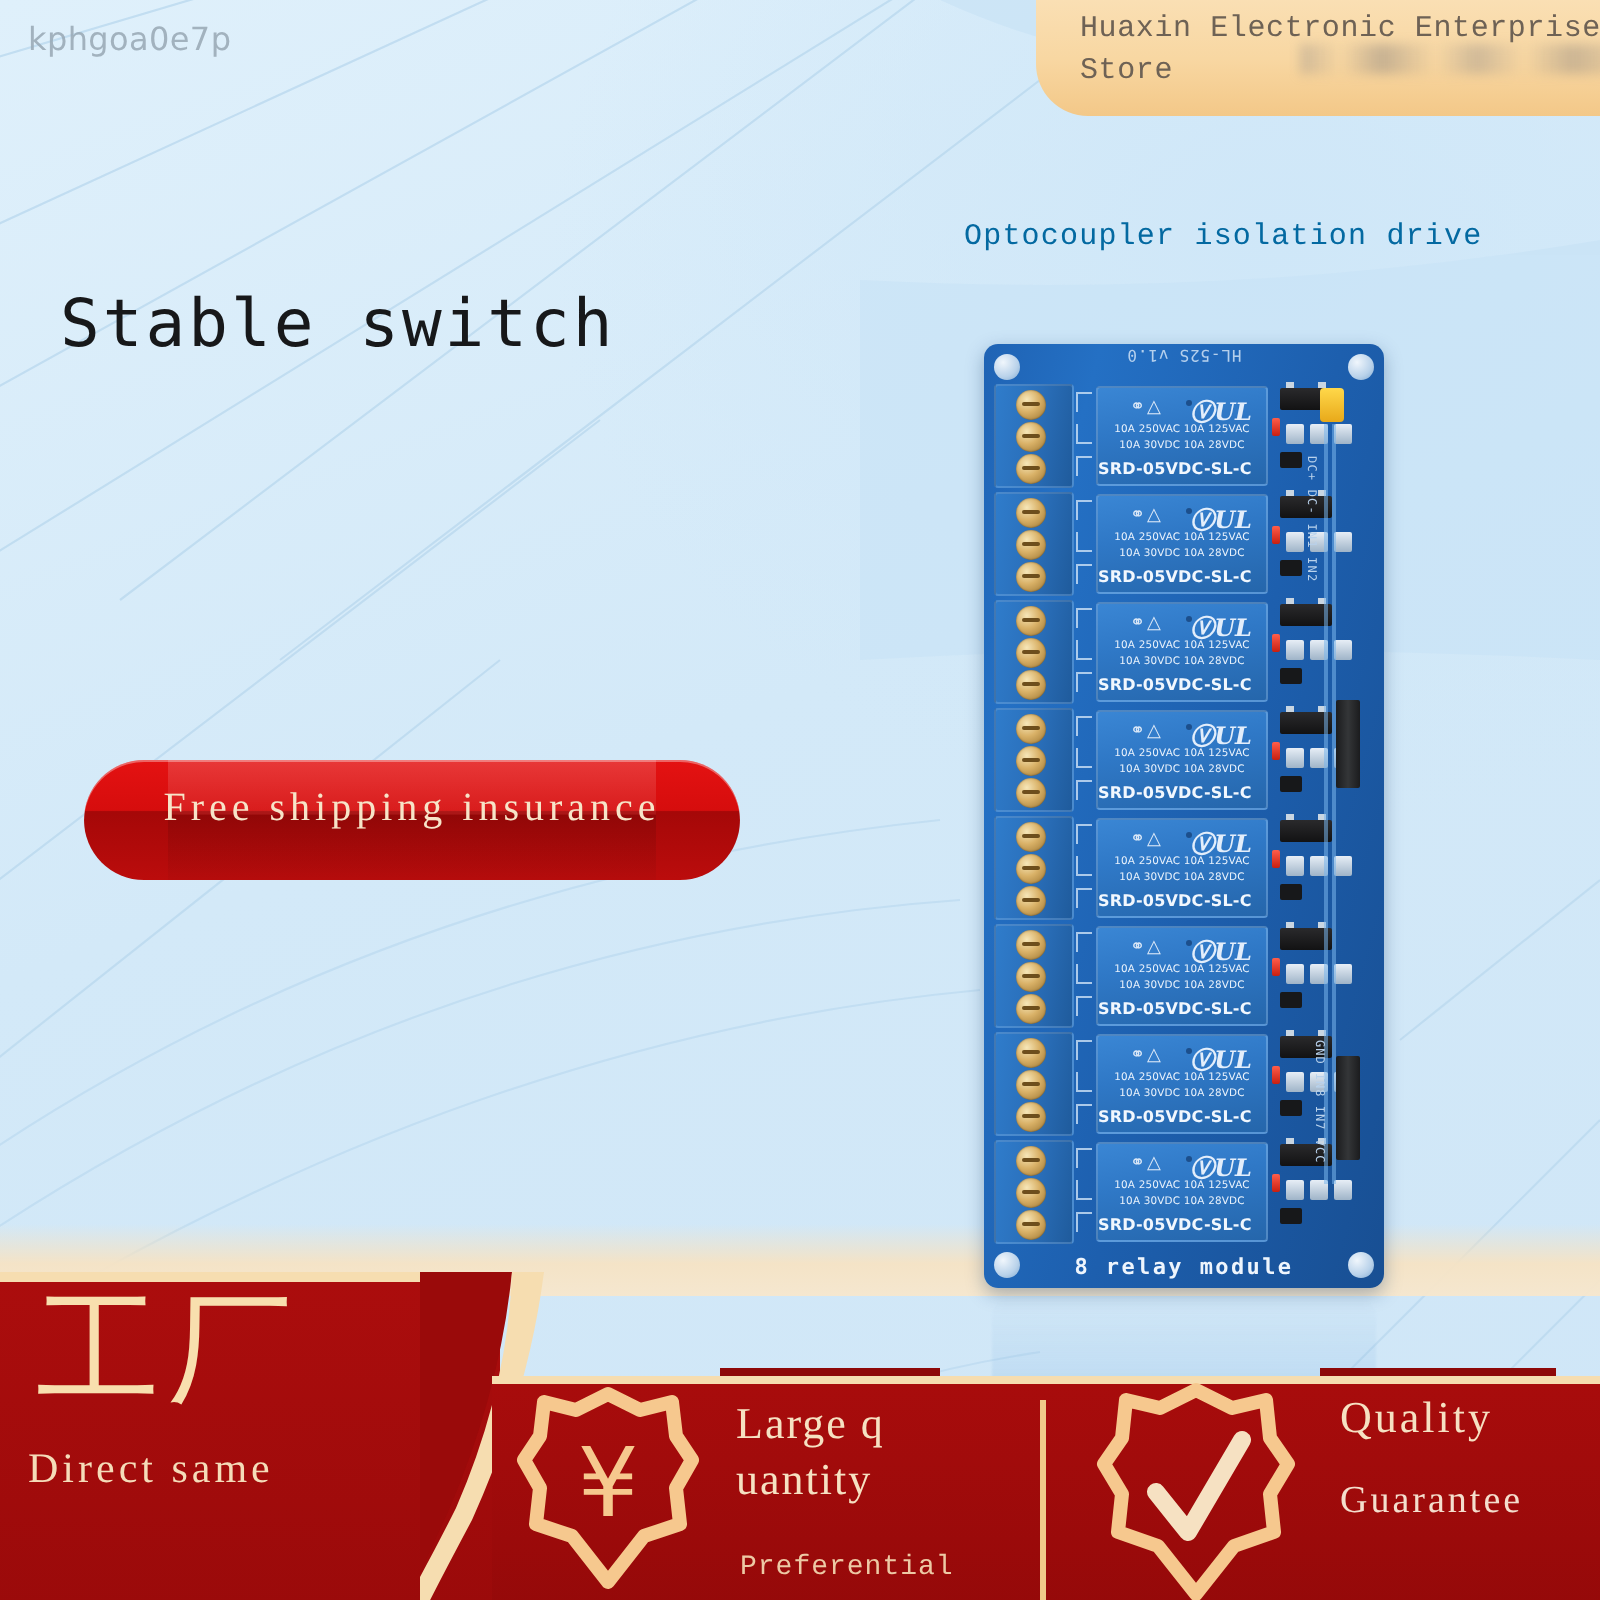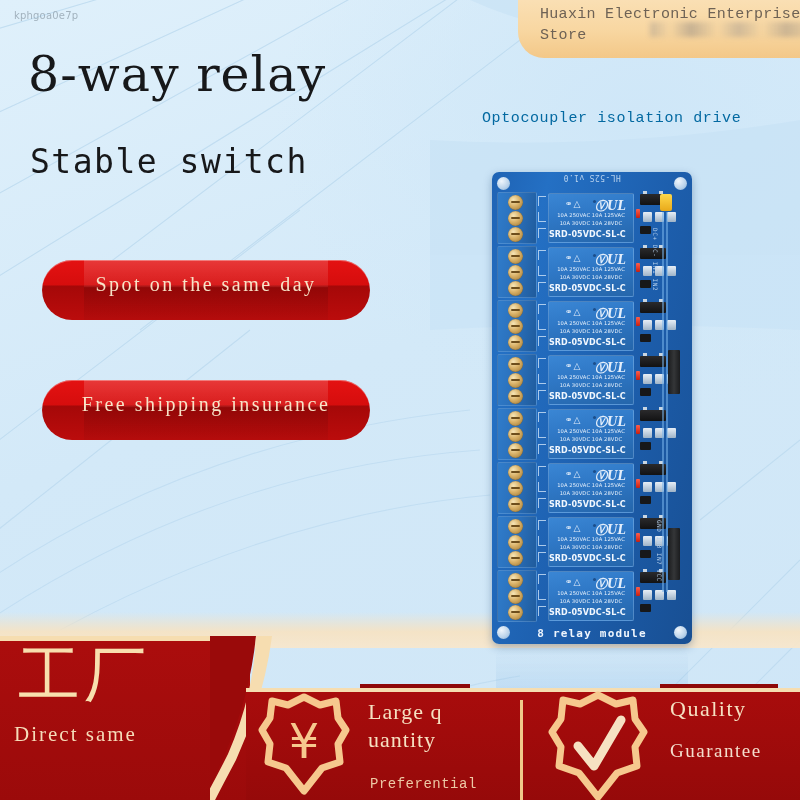--- a/index.html
+++ b/index.html
@@ -34,21 +34,21 @@
     height: 36px;
     background: linear-gradient(180deg, rgba(247,226,191,0) 0%, #f6e3c4 55%, #f7e7cd 100%);
     opacity: .95;
   }
 
   
   .watermark {
     position: absolute;
     left: 14px; top: 10px;
     font-family: "DejaVu Sans", sans-serif;
-    font-size: 10px;
+    font-size: 16px;
     color: #98a8b4;
     letter-spacing: .2px;
     opacity: .85;
   }
 
   
   .store-banner {
     position: absolute;
     left: 518px; top: -14px;
     width: 300px;
@@ -528,27 +528,23 @@
   </svg>
   <div class="bg-cream-strip"></div>
 
   <div class="watermark">kphgoa0e7p</div>
 
   <div class="store-banner">
     <div class="store-banner-text">Huaxin Electronic Enterprise Store</div>
     <div class="store-blur"></div>
   </div>
 
-  <div class="title-main">8-way relay</div>
   <div class="title-sub">Stable switch</div>
   <div class="feature-note">Optocoupler isolation drive</div>
 
-  <div class="pill pill-1">
-    <div class="pill-label">Spot on the same day</div>
-  </div>
   <div class="pill pill-2">
     <div class="pill-label">Free shipping insurance</div>
   </div>
 
   <div class="board-wrap">
     <div class="board">
       <div class="board-top-label">HL-52S v1.0</div>
       <div class="mount-hole mh-tl"></div>
       <div class="mount-hole mh-tr"></div>
       <div class="mount-hole mh-bl"></div>

